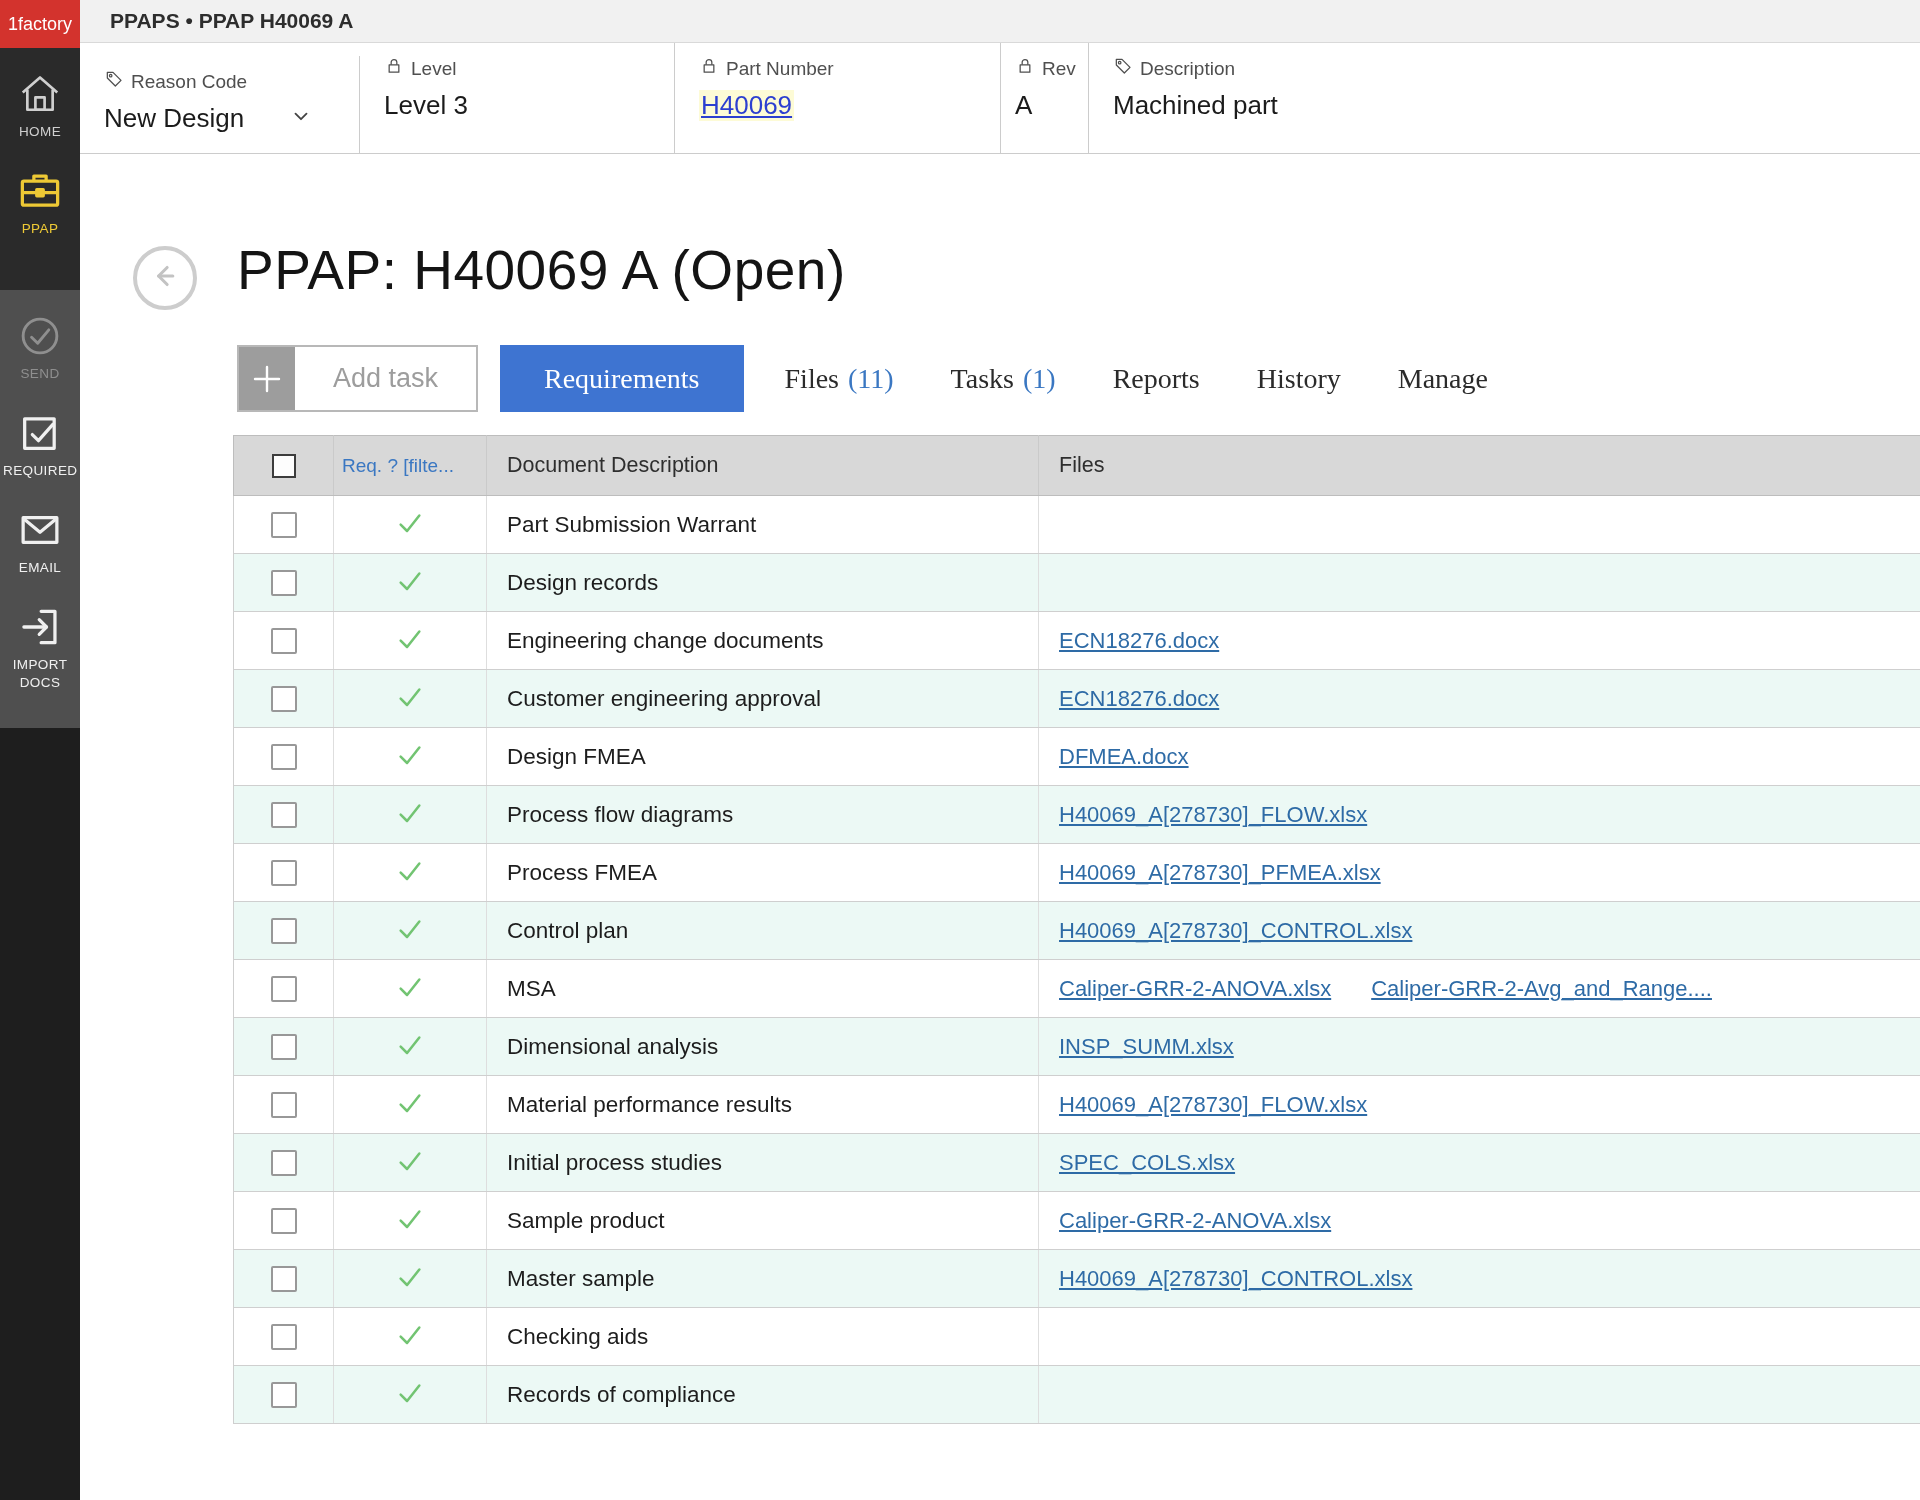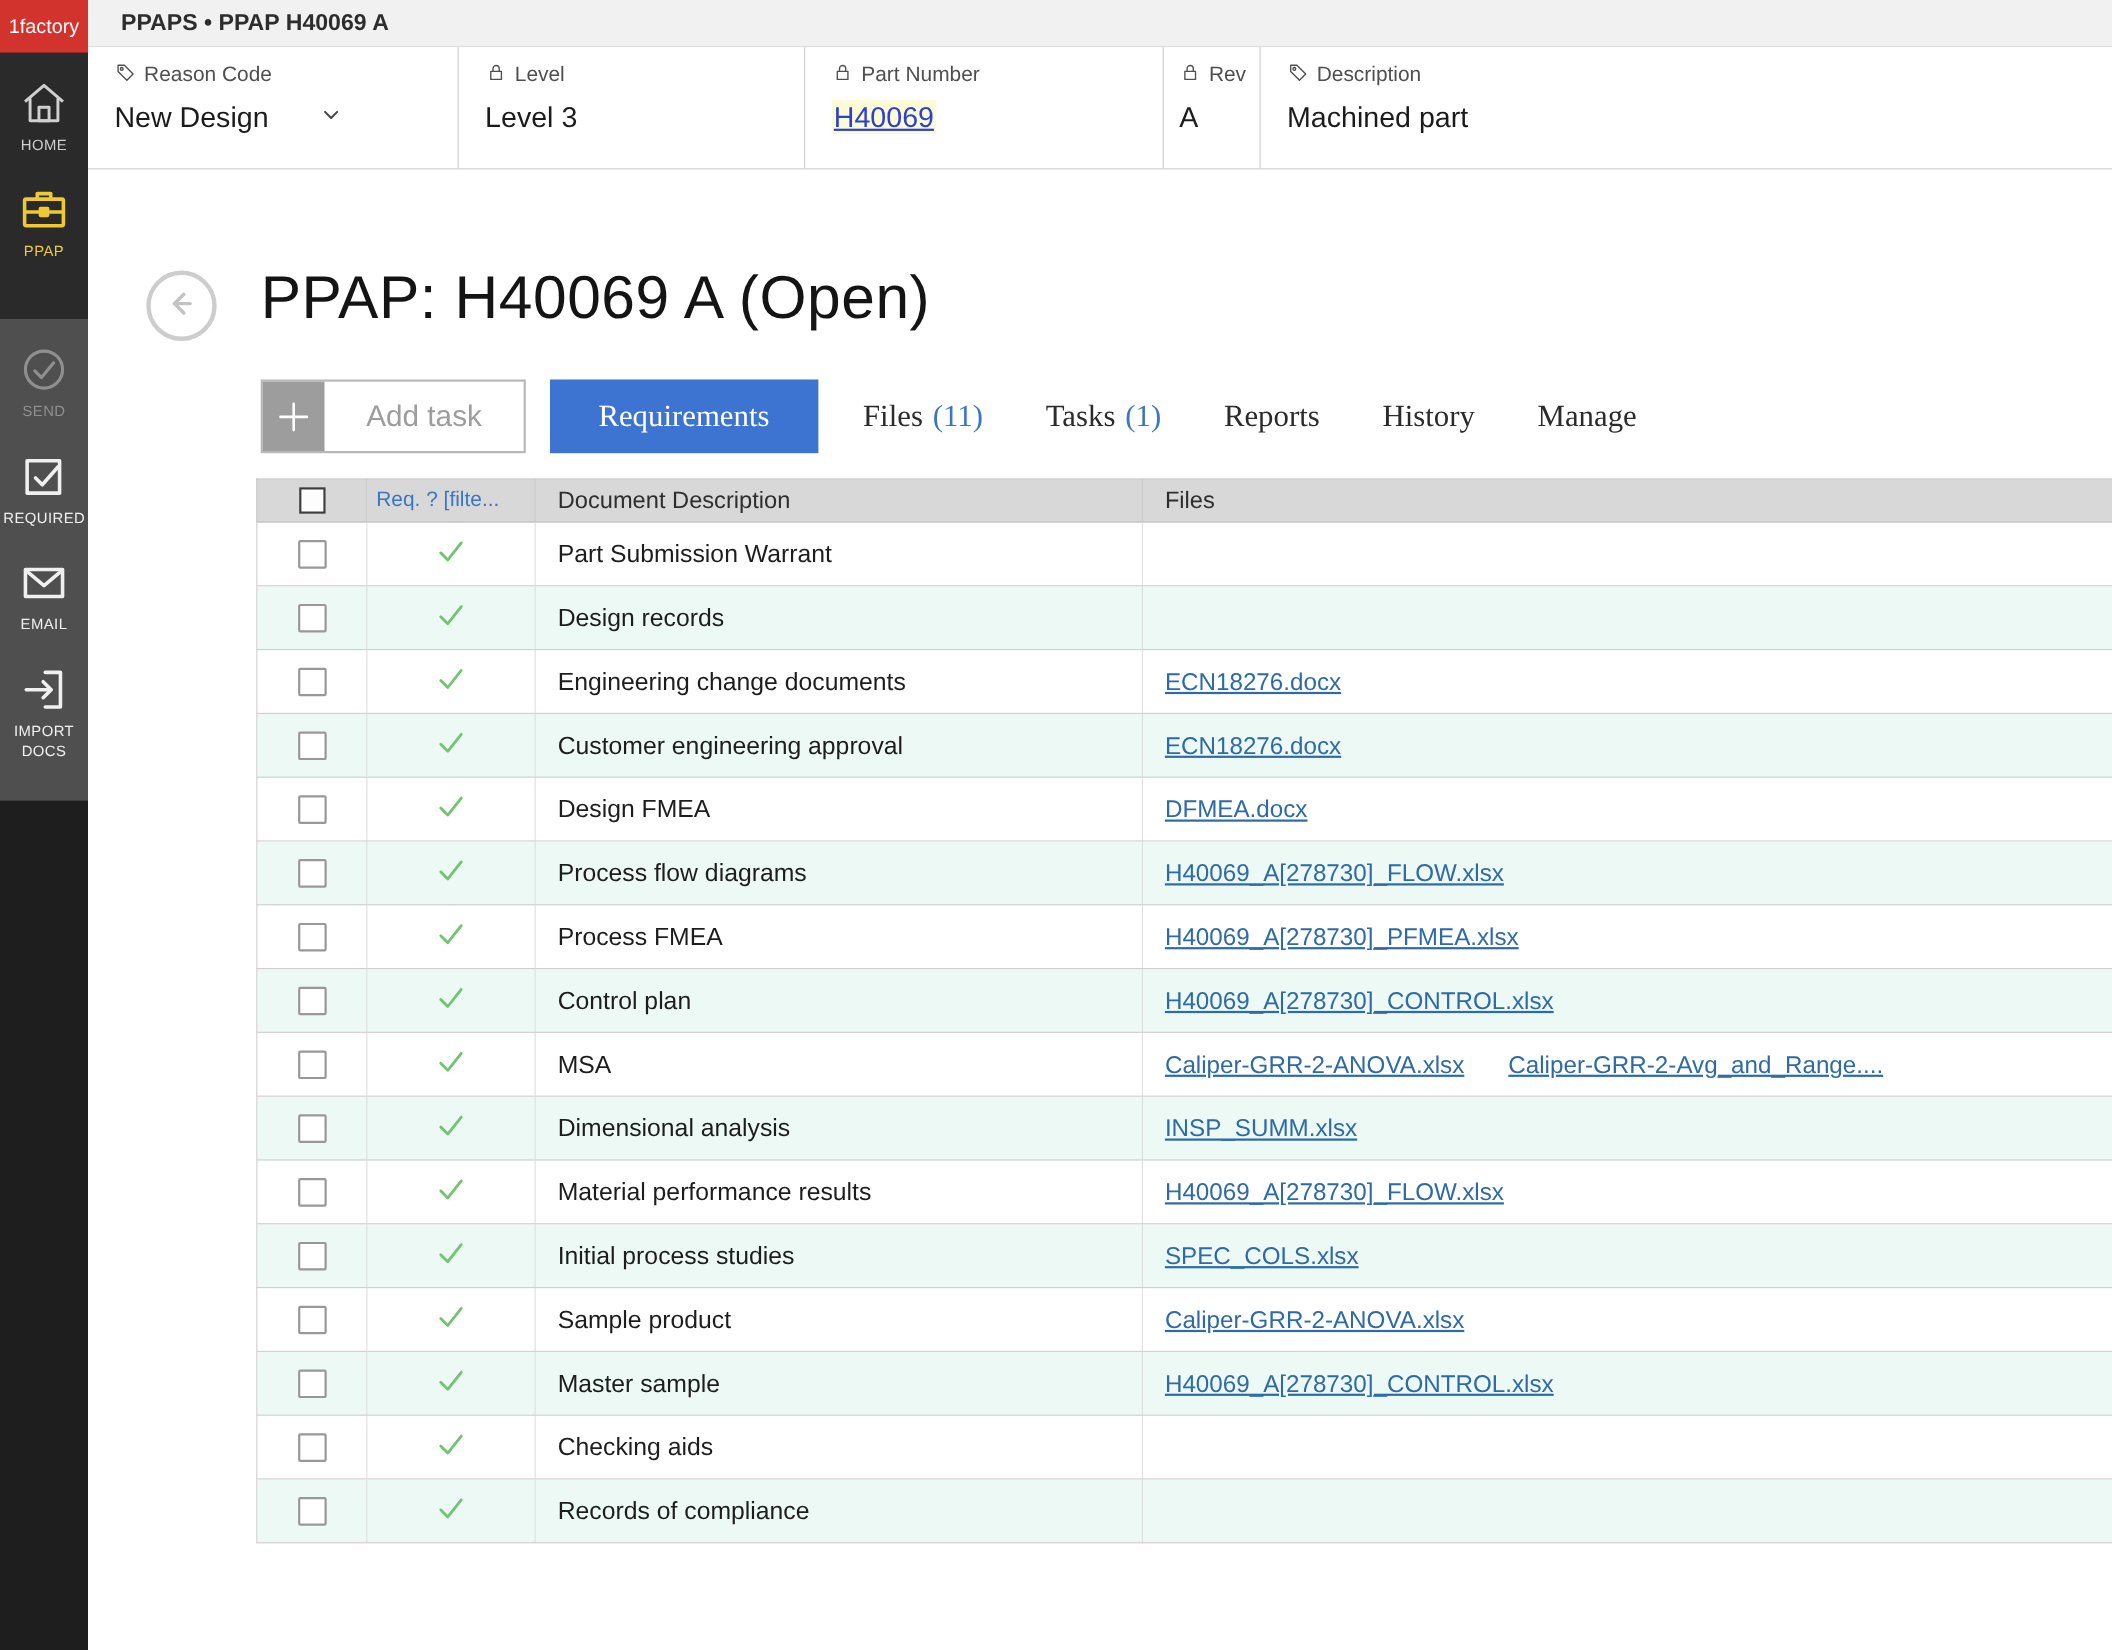--- a/index.html
+++ b/index.html
@@ -26,21 +26,21 @@
 
   
   .topbar { position:absolute; left:80px; top:0; right:0; height:43px; background:#f1f1f1;
     border-bottom:1px solid #d9d9d9; display:flex; align-items:center; padding-left:30px; }
   .breadcrumb { font-size:21px; color:#2d2d2d;font-weight:bold; }
 
   
   .fields { position:absolute; left:80px; top:43px; right:0; height:111px; background:#fff;
     border-bottom:1px solid #ccc; display:flex; }
   .field { border-right:1px solid #ccc; padding:13px 0 0 24px; }
-  .field:nth-child(1){ width:337px; }
+  .field:nth-child(1){ width:280px;margin-top:13px; }
   .field:nth-child(2){ width:315px; }
   .field:nth-child(3){ width:326px; }
   .field:nth-child(4){ width:88px; padding-left:14px; }
   .field:nth-child(5){ flex:1; border-right:none; }
   .f-label { display:flex; align-items:center; gap:7px; color:#4f4f4f; font-size:19px; }
   .f-label svg { width:20px; height:20px; }
   .f-value { margin-top:9px; font-size:26px; color:#1b1b1b; display:flex; align-items:center; }
   .f-value .chev { margin-left:46px; color:#444; }
   .f-value .chev svg { width:22px; height:22px; }
   a.part-link { color:#2c3fd0; text-decoration:underline; background:#fdfbd6; padding:0 2px; }
@@ -63,21 +63,21 @@
     color:#9d9d9d; font-size:27px; }
   .tab { display:flex; align-items:center; font-size:28px; color:#2b2b2b; margin-right:57px; cursor:pointer;font-family:Liberation Serif, serif; }
   .tab.active { background:#3e74d1; color:#fff; padding:0 44px; margin-right:41px; }
   .tab .tab-count { color:#3a77c2; margin-left:9px; }
 
   
   table.req-table { position:absolute; left:233px; top:435px; width:1687px;
     border-collapse:collapse; table-layout:fixed; }
   .req-table col.c-check { width:100px; } .req-table col.c-req { width:153px; }
   .req-table col.c-desc { width:552px; } .req-table col.c-files { width:882px; }
-  .req-table th { background:#d8d8d8; height:39px; border:1px solid #bdbdbd; border-right-color:#cacaca;
+  .req-table th { background:#d8d8d8; height:60px; border:1px solid #bdbdbd; border-right-color:#cacaca;
     font-weight:normal; text-align:left; }
   .req-table th.h-req { color:#3a77c2; font-size:19px; padding-left:8px; cursor:pointer; }
   .req-table th.h-desc, .req-table th.h-files { font-size:21.5px; color:#2e2e2e; padding-left:20px; }
   .req-table td { height:58px; border:1px solid #cfcfcf; border-right-color:#dedede; }
   .req-table tbody tr:nth-child(even) { background:#ecf9f5; }
   .cell-center { text-align:center; vertical-align:middle; }
   .sel-all { width:24px; height:24px; border:2.5px solid #3c3c3c; background:#fdfdfd; margin:0 auto; cursor:pointer; }
   .row-checkbox { width:26px; height:26px; border:2px solid #989898; border-radius:2px;
     background:#fff; margin:0 auto; cursor:pointer; }
   .check-wrap { display:inline-flex; } .check-wrap svg { width:32px; height:32px; }

